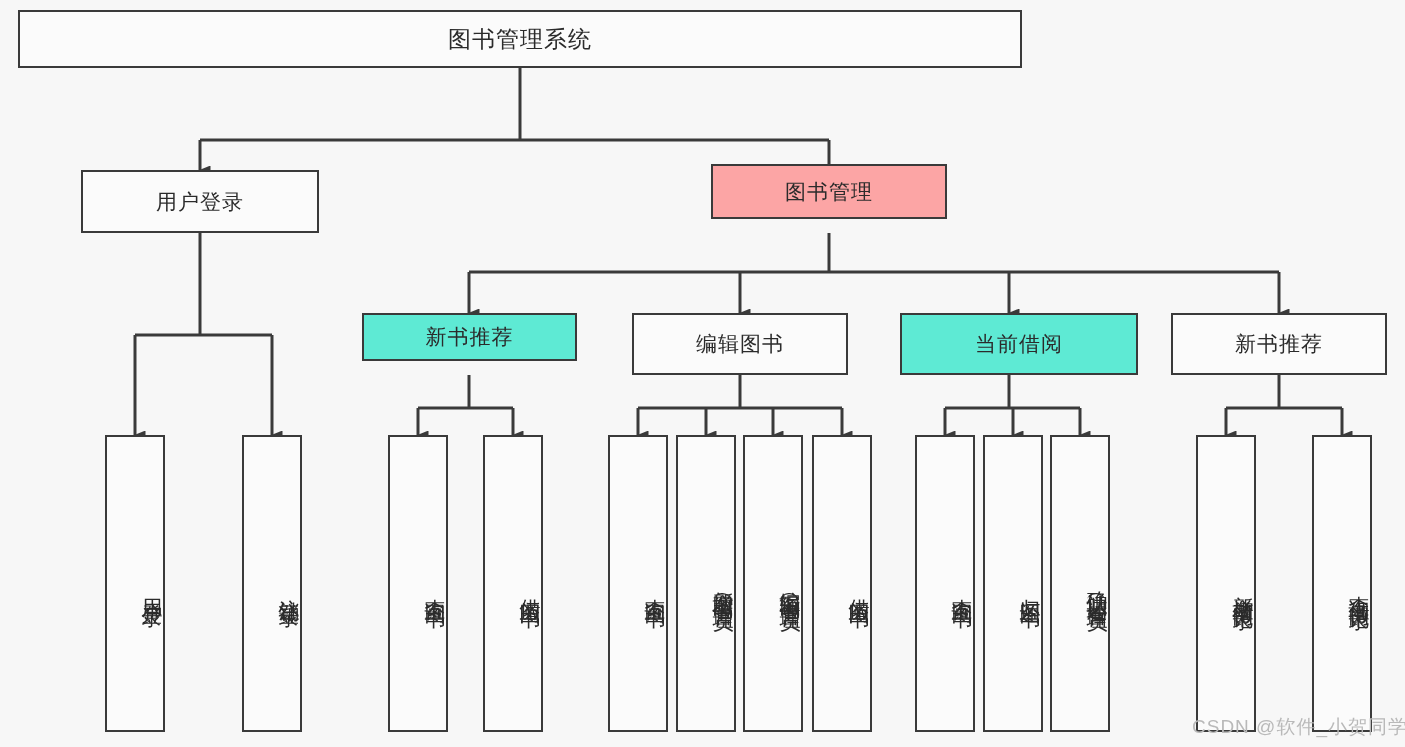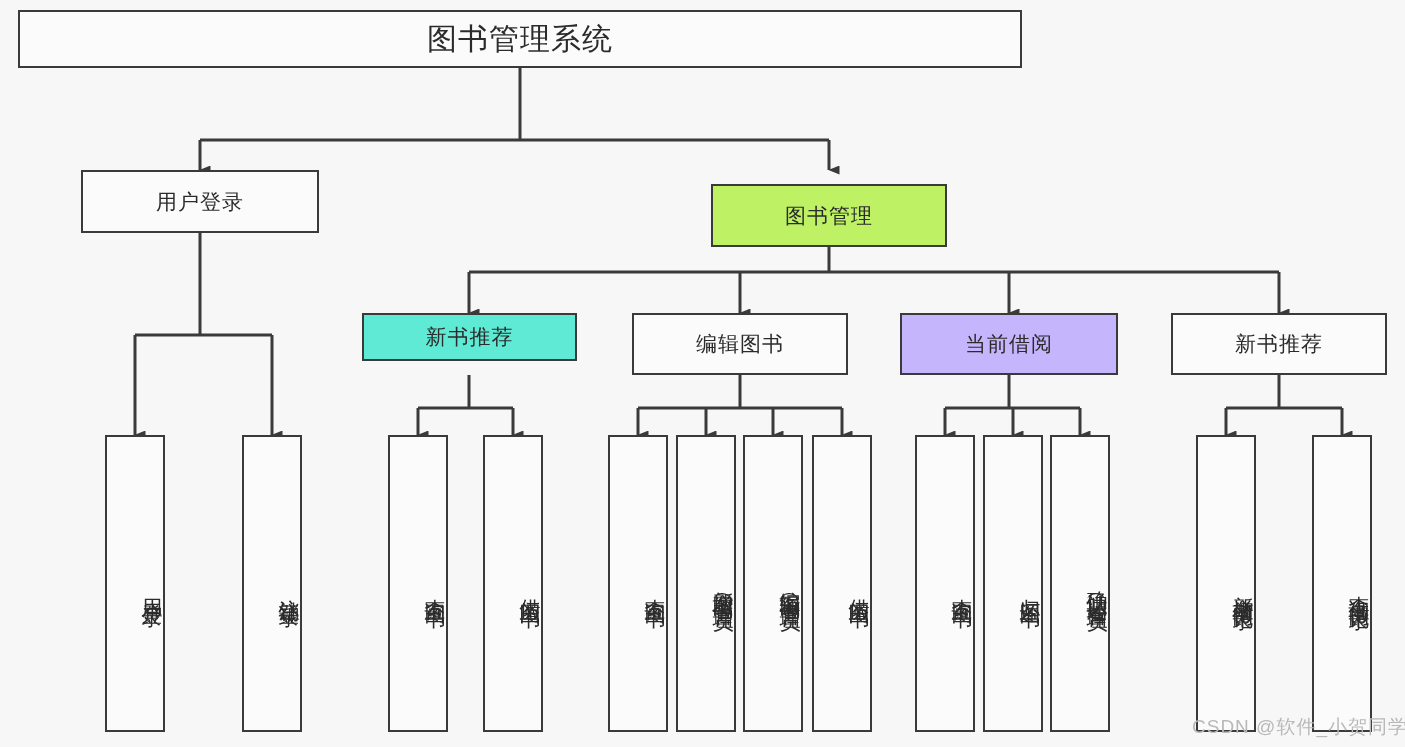--- a/index.html
+++ b/index.html
@@ -34,21 +34,21 @@
     display: flex;
     align-items: center;
     justify-content: center;
     color: #2b2b2b;
   }
   .node-h {
     font-size: 21px;
     letter-spacing: 1px;
   }
   .node-h.title {
-    font-size: 30px;
+    font-size: 23px;
   }
   .node-v {
     font-size: 21px;
     writing-mode: vertical-rl;
     text-orientation: upright;
     letter-spacing: 3px;
     line-height: 1;
     padding-top: 8px;
     align-items: flex-start;
     justify-content: center;
@@ -114,30 +114,30 @@
       </g>
   </svg>
 
   <div id="node-layer">
       <div class="node node-h title" style="left: 18px; top: 10px; width: 1004px; height: 58px; background: rgb(251, 251, 251); border-color: rgb(58, 58, 58); color: rgb(43, 43, 43);">
         <span class="node-label">图书管理系统</span>
       </div>
       <div class="node node-h" style="left: 81px; top: 170px; width: 238px; height: 63px; background: rgb(251, 251, 251); border-color: rgb(58, 58, 58); color: rgb(43, 43, 43);">
         <span class="node-label">用户登录</span>
       </div>
-      <div class="node node-h" style="left: 711px; top: 184px; width: 236px; height: 63px; background: #bef264; border-color: rgb(58, 58, 58); color: rgb(43, 43, 43);">
+      <div class="node node-h" style="left: 711px; top: 164px; width: 236px; height: 55px; background: #fca5a5; border-color: rgb(58, 58, 58); color: rgb(43, 43, 43);">
         <span class="node-label">图书管理</span>
       </div>
       <div class="node node-h" style="left: 362px; top: 313px; width: 215px; height: 48px; background: #5eead4; border-color: rgb(58, 58, 58); color: rgb(43, 43, 43);">
         <span class="node-label">新书推荐</span>
       </div>
       <div class="node node-h" style="left: 632px; top: 313px; width: 216px; height: 62px; background: rgb(251, 251, 251); border-color: rgb(58, 58, 58); color: rgb(43, 43, 43);">
         <span class="node-label">编辑图书</span>
       </div>
-      <div class="node node-h" style="left: 900px; top: 313px; width: 218px; height: 62px; background: #c4b5fd; border-color: rgb(58, 58, 58); color: rgb(43, 43, 43);">
+      <div class="node node-h" style="left: 900px; top: 313px; width: 238px; height: 62px; background: #5eead4; border-color: rgb(58, 58, 58); color: rgb(43, 43, 43);">
         <span class="node-label">当前借阅</span>
       </div>
       <div class="node node-h" style="left: 1171px; top: 313px; width: 216px; height: 62px; background: rgb(251, 251, 251); border-color: rgb(58, 58, 58); color: rgb(43, 43, 43);">
         <span class="node-label">新书推荐</span>
       </div>
       <div class="node node-v" style="left: 105px; top: 435px; width: 60px; height: 297px; background: rgb(251, 251, 251); border-color: rgb(58, 58, 58); color: rgb(43, 43, 43);">
         <span class="node-label">用户登录</span>
       </div>
       <div class="node node-v" style="left: 242px; top: 435px; width: 60px; height: 297px; background: rgb(251, 251, 251); border-color: rgb(58, 58, 58); color: rgb(43, 43, 43);">
         <span class="node-label">注销登录</span>

